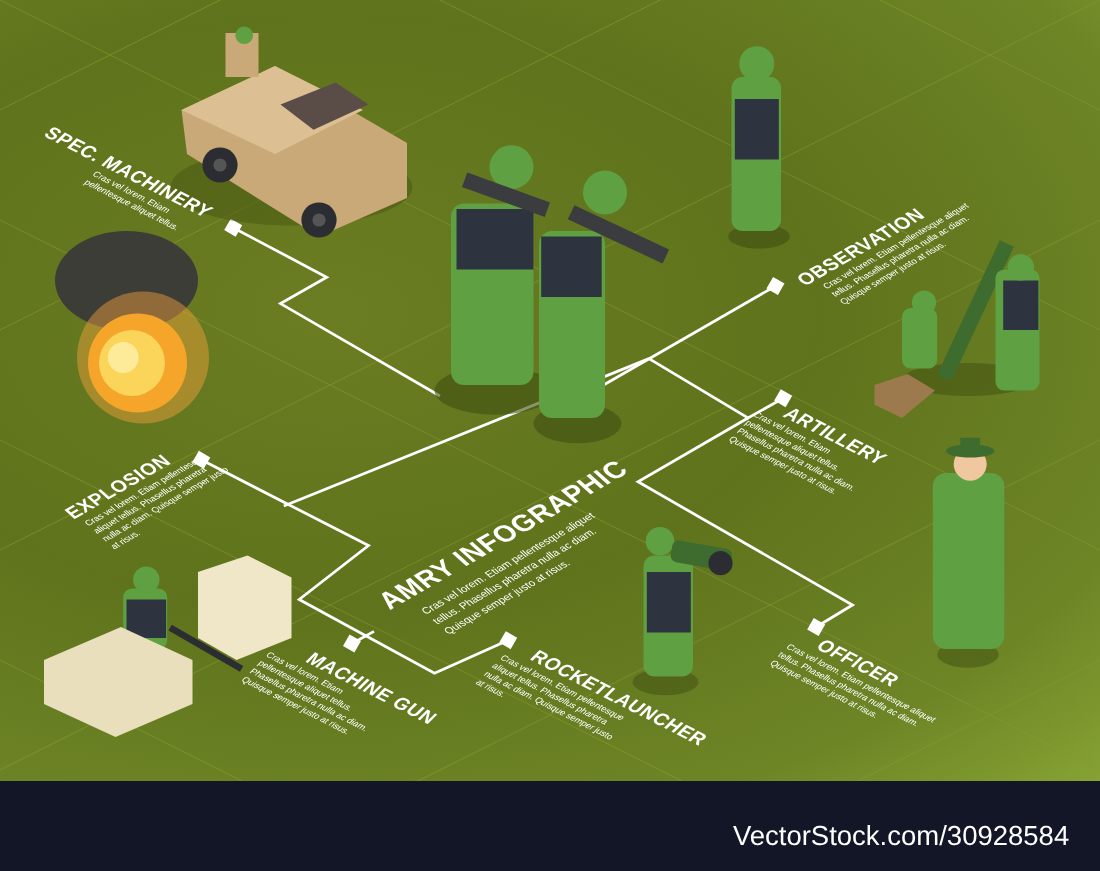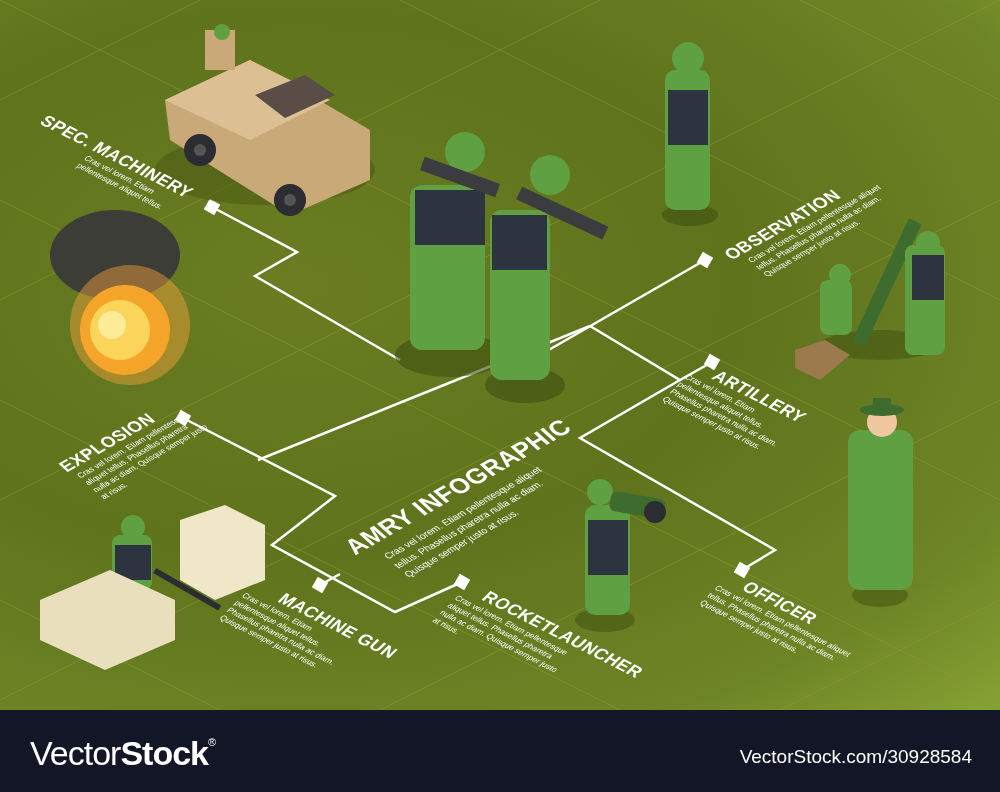--- a/index.html
+++ b/index.html
@@ -10,21 +10,21 @@
   .iso-label { position:absolute; color:#fff; transform-origin:0 0; white-space:nowrap; }
   .iso-title { font-weight:bold; font-size:17px; letter-spacing:0.5px; }
   .iso-body { font-size:8px; line-height:10px; white-space:normal; }
   .main-title { font-weight:bold; font-size:24px; letter-spacing:0.5px; }
   .main-body { font-size:9.5px; line-height:13px; white-space:normal; }
   .footer { position:absolute; left:0; top:710px; width:1000px; height:82px; background:#131627; color:#fff; }
   .brand { position:absolute; left:30px; top:24px; font-size:34px; letter-spacing:-1px; font-family:"Liberation Sans Narrow","Liberation Sans", sans-serif; }
   .brand .light { font-weight:normal; }
   .brand .bold { font-weight:bold; }
   .brand sup { font-size:11px; vertical-align:top; position:relative; top:2px; }
-  .image-id { position:absolute; right:28px; top:36px; font-size:19px; }
+  .image-id { position:absolute; right:28px; top:36px; font-size:25px; }
 </style>
 </head>
 <body>
 
 <div class="canvas">
 
   <svg class="grid" viewBox="0 0 1000 710">
     <g stroke="#8a9a30" stroke-width="1" opacity="0.55">
       <line x1="-200" y1="-100" x2="1200" y2="600"></line>
       <line x1="-200" y1="100" x2="1200" y2="800"></line>
@@ -185,17 +185,14 @@
     <div class="iso-body" style="width:150px; margin-left:-20px;">Cras vel lorem. Etiam pellentesque aliquet tellus. Phasellus pharetra nulla ac diam. Quisque semper justo at risus.</div>
   </div>
 
   <div class="iso-label" style="left:338px; top:540px; transform:rotate(-30deg) skewX(18deg);">
     <div class="main-title">AMRY INFOGRAPHIC</div>
     <div class="main-body" style="width:200px; margin-left:20px; margin-top:4px;">Cras vel lorem. Etiam pellentesque aliquet tellus. Phasellus pharetra nulla ac diam. Quisque semper justo at risus.</div>
   </div>
 </div>
 
 <div class="footer">
-  <div class="brand">
-    <span class="light">Vector</span><span class="bold">Stock</span><sup>®</sup>
-  </div>
   <div class="image-id">VectorStock.com/30928584</div>
 </div>
 
 </body></html>

